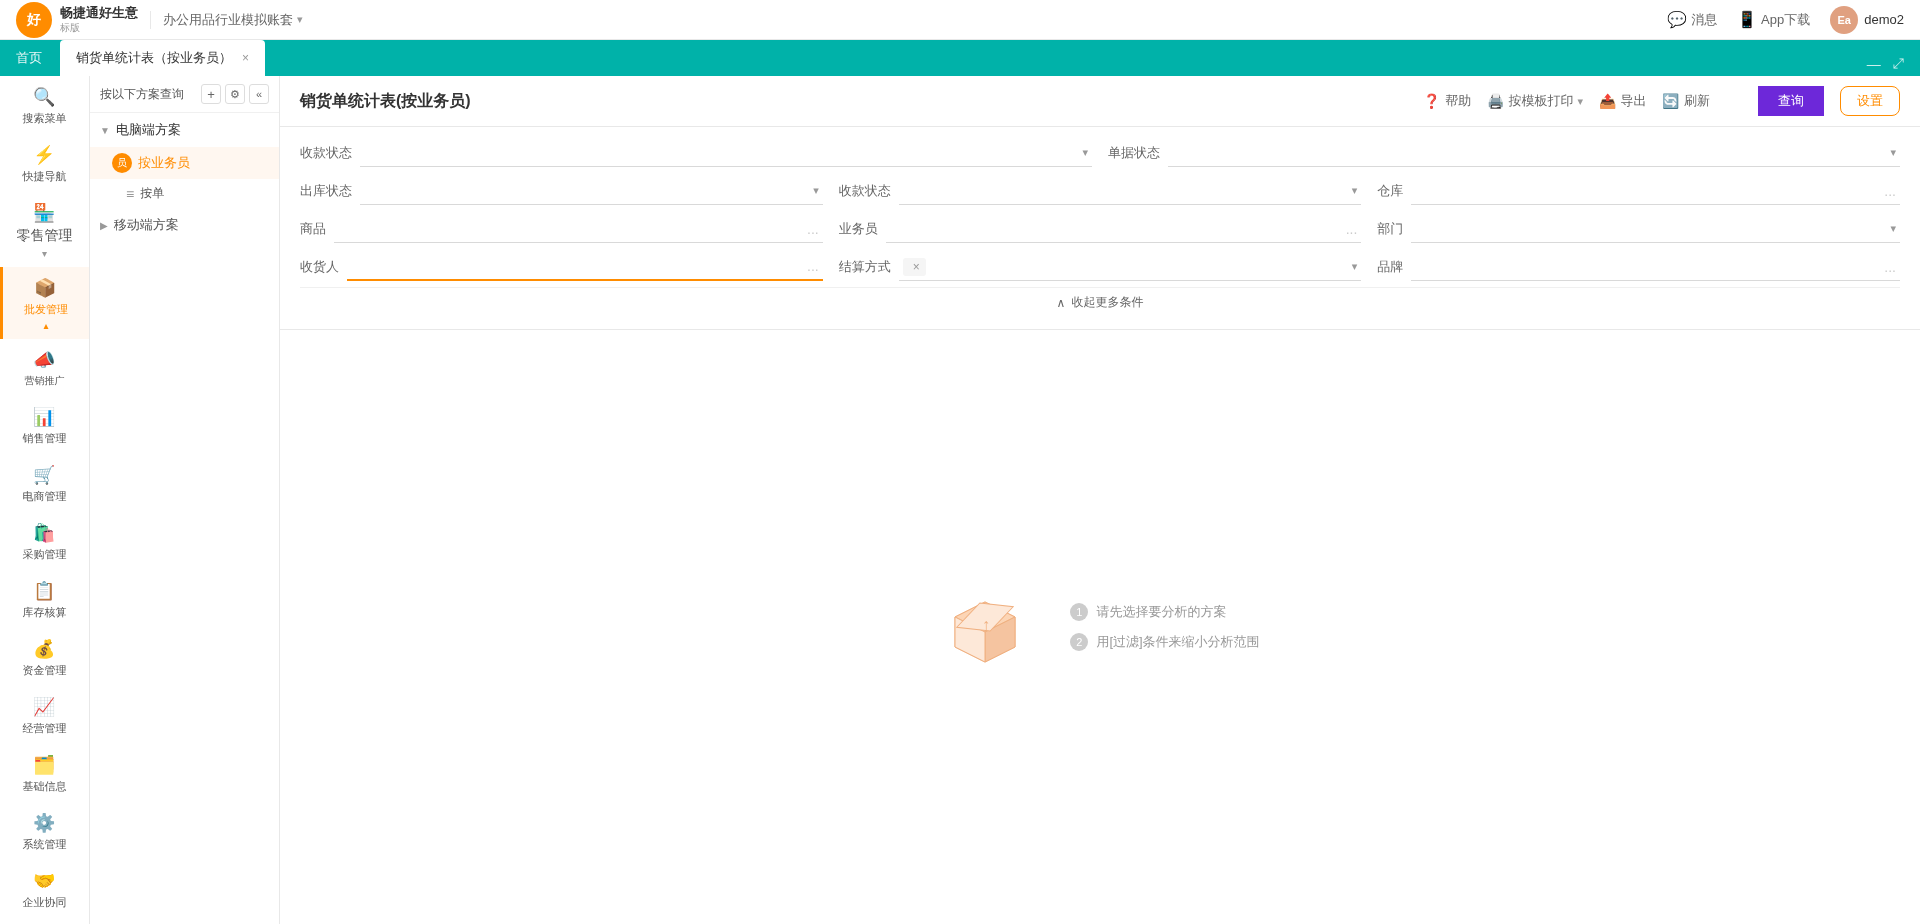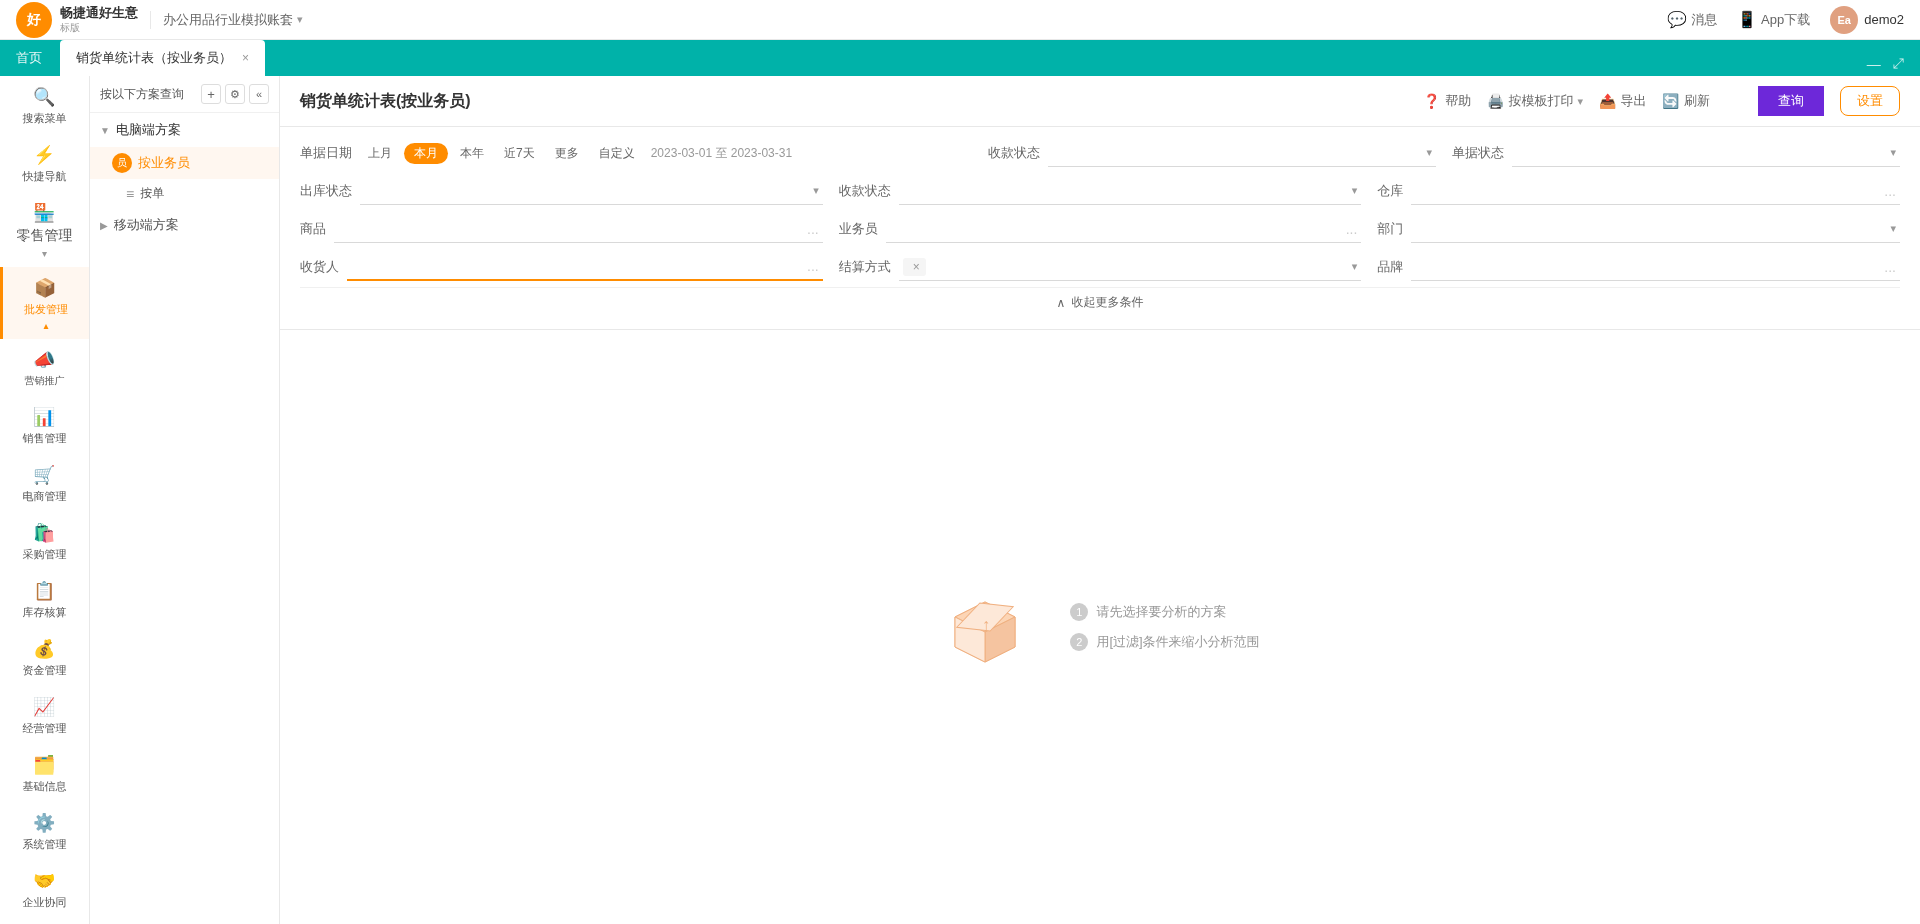--- a/index.html
+++ b/index.html
@@ -179,32 +179,20 @@
             <span>刷新</span>
           </div>
           <button style="background:#6d28d9;color:white;border:none;border-radius:0;padding:6px 20px;font-size:13px;cursor:pointer;margin-left:32px;">查询</button>
           <button style="background:#fff;color:#ff8c00;border:1px solid #ff8c00;border-radius:8px;padding:5px 16px;font-size:13px;cursor:pointer;">设置</button>
         </div>
       </div>
 
       <div style="background:#fff;padding:12px 20px;border-bottom:1px solid #e8e8e8;flex-shrink:0;">
 
         <div style="display:flex;align-items:center;gap:16px;margin-bottom:10px;">
-          <div style="display:flex;align-items:center;gap:8px;flex:1.5;">
-            <span style="font-size:13px;color:#666;white-space:nowrap;">单据日期</span>
-            <div style="display:flex;align-items:center;gap:4px;flex:1;">
-              <span style="padding:2px 8px;font-size:12px;color:#666;cursor:pointer;border-radius:3px;">上月</span>
-              <span style="padding:2px 10px;font-size:12px;color:white;cursor:pointer;border-radius:12px;background:#ff8c00;">本月</span>
-              <span style="padding:2px 8px;font-size:12px;color:#666;cursor:pointer;border-radius:3px;">本年</span>
-              <span style="padding:2px 8px;font-size:12px;color:#666;cursor:pointer;border-radius:3px;">近7天</span>
-              <span style="padding:2px 8px;font-size:12px;color:#666;cursor:pointer;border-radius:3px;">更多</span>
-              <span style="padding:2px 8px;font-size:12px;color:#666;cursor:pointer;border-radius:3px;">自定义</span>
-              <span style="font-size:12px;color:#999;margin-left:4px;">2023-03-01 至 2023-03-31</span>
-            </div>
-          </div>
           <div style="display:flex;align-items:center;gap:8px;flex:1;">
             <span style="font-size:13px;color:#666;white-space:nowrap;">收款状态</span>
             <div style="flex:1;display:flex;align-items:center;justify-content:space-between;border-bottom:1px solid #d9d9d9;padding:4px 4px;cursor:pointer;min-height:28px;">
               <span style="color:#ccc;font-size:13px;"></span>
               <span style="color:#999;font-size:11px;">▾</span>
             </div>
           </div>
           <div style="display:flex;align-items:center;gap:8px;flex:1;">
             <span style="font-size:13px;color:#666;white-space:nowrap;font-family:Liberation Mono, monospace;">单据状态</span>
             <div style="flex:1;display:flex;align-items:center;justify-content:space-between;border-bottom:1px solid #d9d9d9;padding:4px 4px;cursor:pointer;min-height:28px;">

